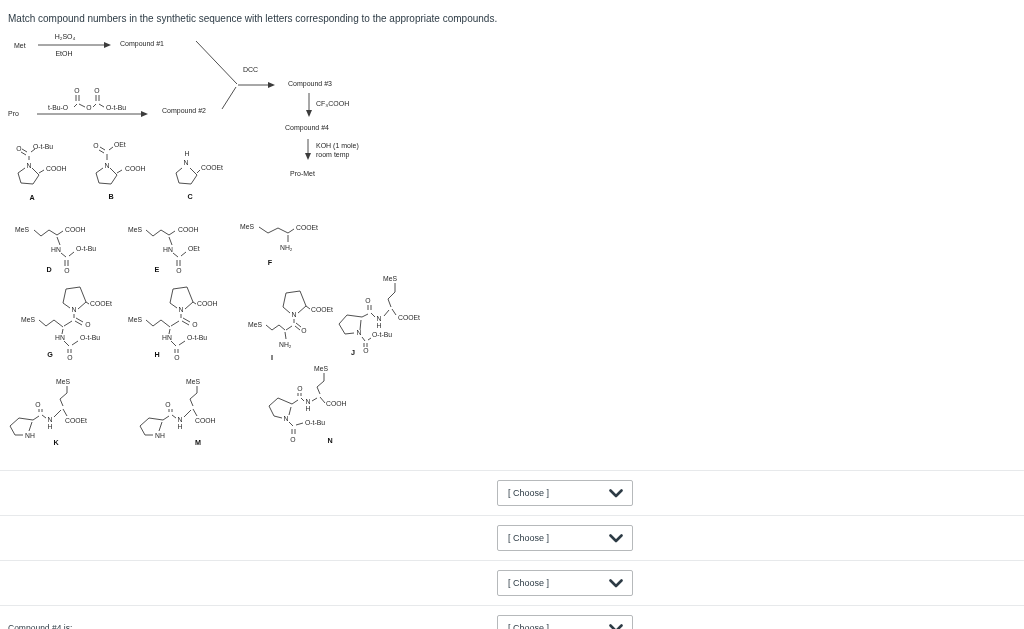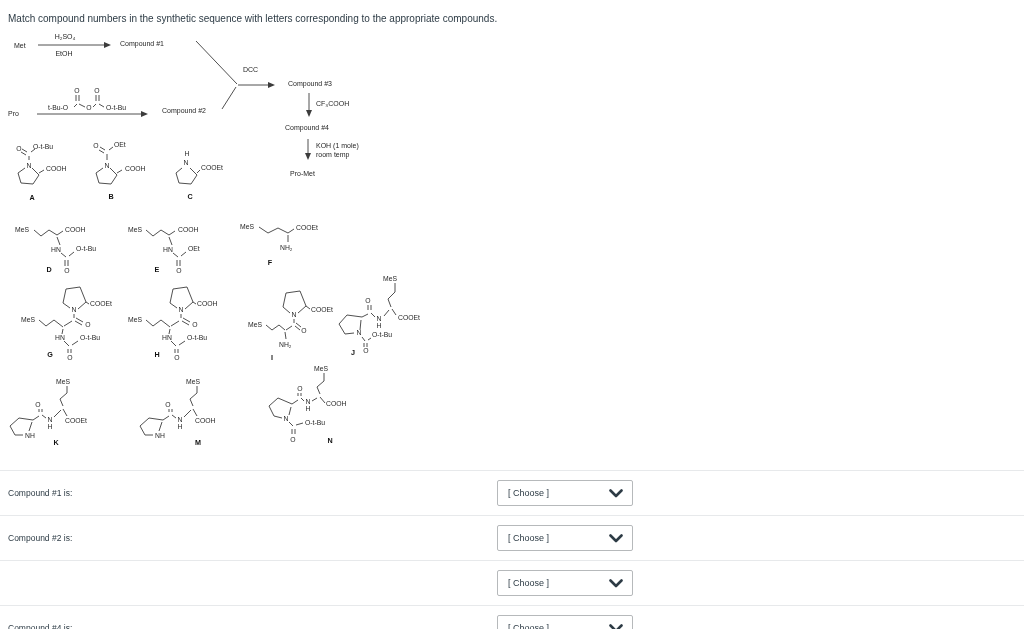--- a/index.html
+++ b/index.html
@@ -234,33 +234,31 @@
     <text class="st" x="286" y="421" text-anchor="middle">N</text>
     <text class="st" x="305" y="425">O-t-Bu</text>
     <text class="st" x="293" y="442" text-anchor="middle">O</text>
     <text class="letter" x="330" y="443" text-anchor="middle">N</text>
   </g>
 </svg>
 
 <div class="qsection">
 
   <div class="qrow">
-    <div class="qlabel">Compound #1 is:</div>
-    <div class="dd">
-      <span class="dd-text">[ Choose ]</span>
-      <span class="dd-chev">
-        <svg width="14" height="9" viewBox="0 0 14 9">
-            <path d="M1.5 1.5 L7 7 L12.5 1.5" fill="none" stroke="#2d3b45" stroke-width="2.6" stroke-linecap="round" stroke-linejoin="round"></path>
-          </svg>
-      </span>
-    </div>
-  </div>
-
-  <div class="qrow">
-    <div class="qlabel">Compound #2 is:</div>
+    <div class="dd">
+      <span class="dd-text">[ Choose ]</span>
+      <span class="dd-chev">
+        <svg width="14" height="9" viewBox="0 0 14 9">
+            <path d="M1.5 1.5 L7 7 L12.5 1.5" fill="none" stroke="#2d3b45" stroke-width="2.6" stroke-linecap="round" stroke-linejoin="round"></path>
+          </svg>
+      </span>
+    </div>
+  </div>
+
+  <div class="qrow">
     <div class="dd">
       <span class="dd-text">[ Choose ]</span>
       <span class="dd-chev">
         <svg width="14" height="9" viewBox="0 0 14 9">
             <path d="M1.5 1.5 L7 7 L12.5 1.5" fill="none" stroke="#2d3b45" stroke-width="2.6" stroke-linecap="round" stroke-linejoin="round"></path>
           </svg>
       </span>
     </div>
   </div>
 

